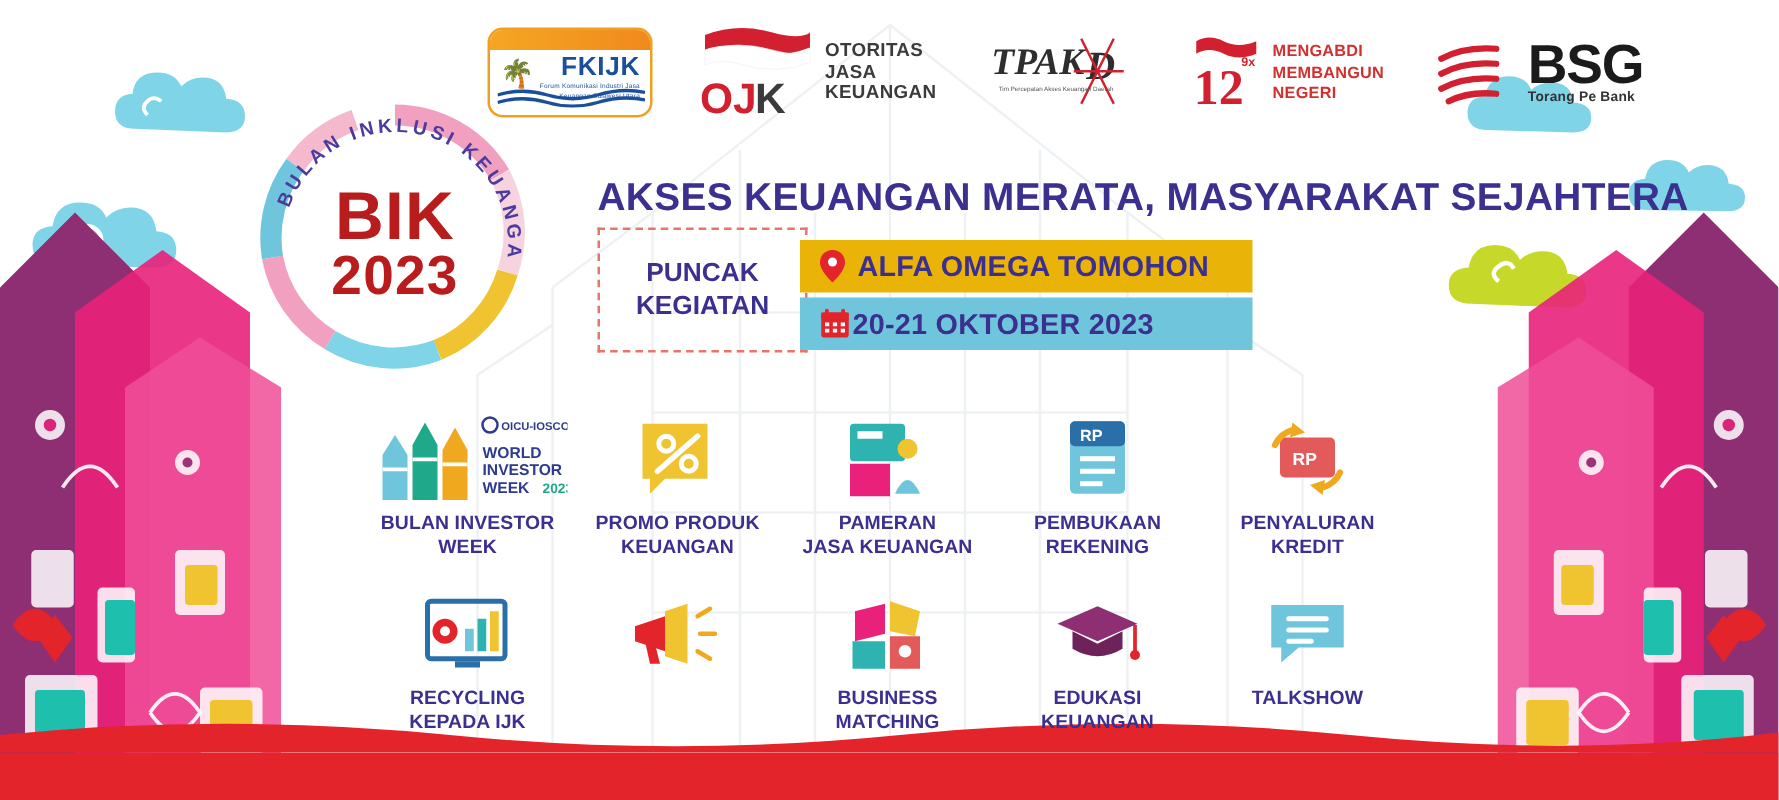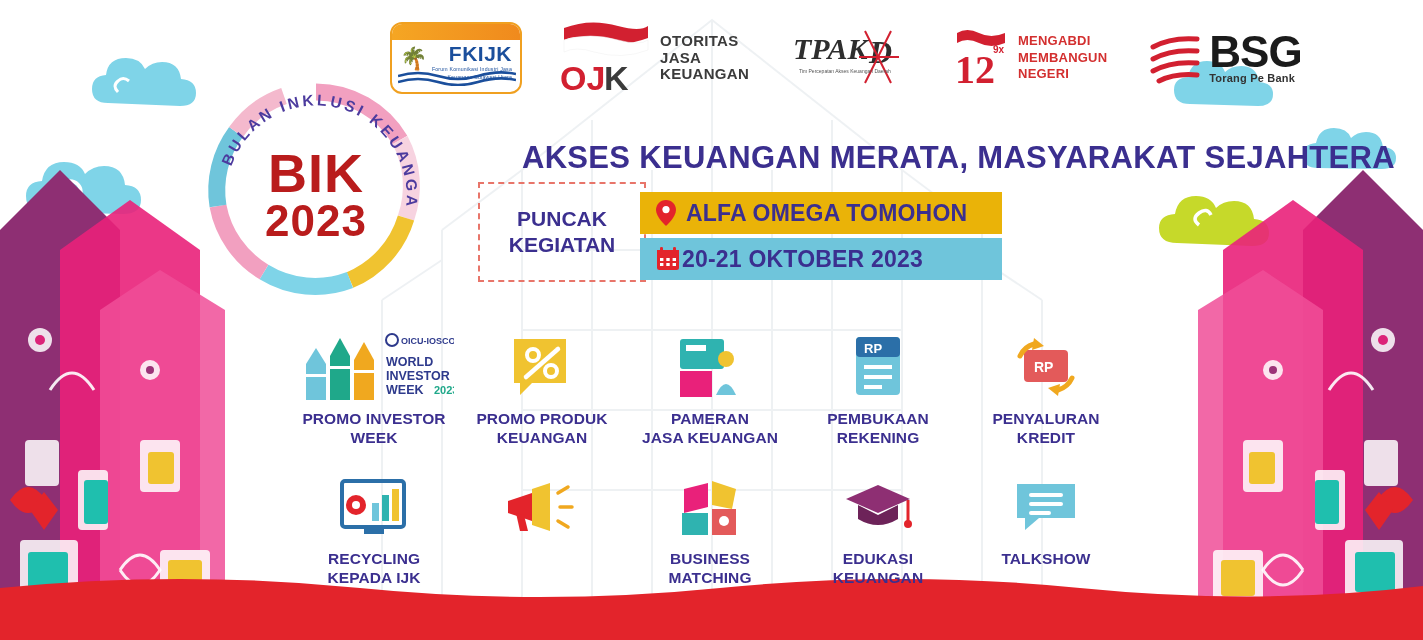--- a/index.html
+++ b/index.html
@@ -82,21 +82,21 @@
   .ojk-wrap { display: flex; align-items: center; gap: 8px; }
   .ojk-mark { width: 92px; height: 72px; position: relative; }
   .ojk-text { line-height: 1.12; color: #3b3b3b; font-weight: 700; font-size: 15px; letter-spacing: .3px; }
 
   .tpakd { width: 128px; height: 70px; position: relative; }
 
   .hut { display: flex; align-items: center; gap: 7px; }
   .hut-num { position: relative; width: 58px; height: 62px; }
   .hut-txt { color: #d32f2f; font-weight: 800; font-size: 13px; line-height: 1.28; letter-spacing: .2px; }
 
-  .bsg { display: flex; align-items: center; gap: 8px; }
+  .bsg { display: flex; align-items: center; gap: 21px; }
   .bsg-mark { width: 56px; height: 54px; }
   .bsg-word { font-weight: 800; font-size: 44px; color: #1b1b1b; letter-spacing: -1px; line-height: .92; }
   .bsg-tag { font-size: 11px; color: #333; font-weight: 600; letter-spacing: .2px; }
 
   
   .bik {
     position: absolute; left: 196px; top: 70px; width: 240px; height: 230px;
   }
   .bik-title {
     position: absolute; left: 0; top: 78px; width: 240px; text-align: center;
@@ -104,21 +104,20 @@
   }
   .bik-bik { font-size: 54px; letter-spacing: 1px; line-height: .95; }
   .bik-year { font-size: 44px; letter-spacing: 1px; line-height: 1.0; }
   .bik-arc-text { position: absolute; left: 0; top: 0; width: 240px; height: 240px; }
 
   
   .headline {
     position: absolute; left: 478px; top: 140px;
     font-size: 31px; font-weight: 800; color: #3b2f8f; letter-spacing: .3px;
     white-space: nowrap;
-    margin-left: 44px;
   }
 
   
   .puncak {
     position: absolute; left: 478px; top: 182px;
     width: 168px; height: 100px;
     border: 2px dashed #e8756a;
     display: flex; align-items: center; justify-content: center;
     text-align: center;
   }
@@ -409,21 +408,21 @@
             <rect x="36" y="36" width="20" height="3" fill="#fff"></rect>
             <rect x="60" y="40" width="20" height="3" fill="#fff"></rect>
             <circle cx="98" cy="10" r="6" fill="none" stroke="#2e3a8c" stroke-width="2"></circle>
             <text x="107" y="14" font-size="9" font-weight="bold" fill="#2e3a8c">OICU-IOSCO</text>
             <text x="92" y="36" font-size="12.5" font-weight="bold" fill="#2e3a8c">WORLD</text>
             <text x="92" y="50" font-size="12.5" font-weight="bold" fill="#2e3a8c">INVESTOR</text>
             <text x="92" y="64" font-size="12.5" font-weight="bold" fill="#2e3a8c">WEEK</text>
             <text x="140" y="64" font-size="11" font-weight="bold" fill="#1fa88a">2023</text>
           </svg>
         </div>
-        <div class="act-label" style="white-space:pre-line">PROMO INVESTOR
+        <div class="act-label" style="white-space:pre-line">BULAN INVESTOR
 WEEK</div>
       </div>
 
       <div class="act">
         <div class="act-icon">
           <svg width="68" height="68" viewBox="0 0 68 68">
             <path d="M6 6 h52 v44 h-34 l-12 12 v-12 h-6 Z" fill="#f0c330"></path>
             <circle cx="25" cy="22" r="6" fill="none" stroke="#ffffff" stroke-width="4"></circle>
             <circle cx="43" cy="38" r="6" fill="none" stroke="#ffffff" stroke-width="4"></circle>
             <path d="M18 44 L50 16" stroke="#ffffff" stroke-width="4.5" stroke-linecap="round"></path>

